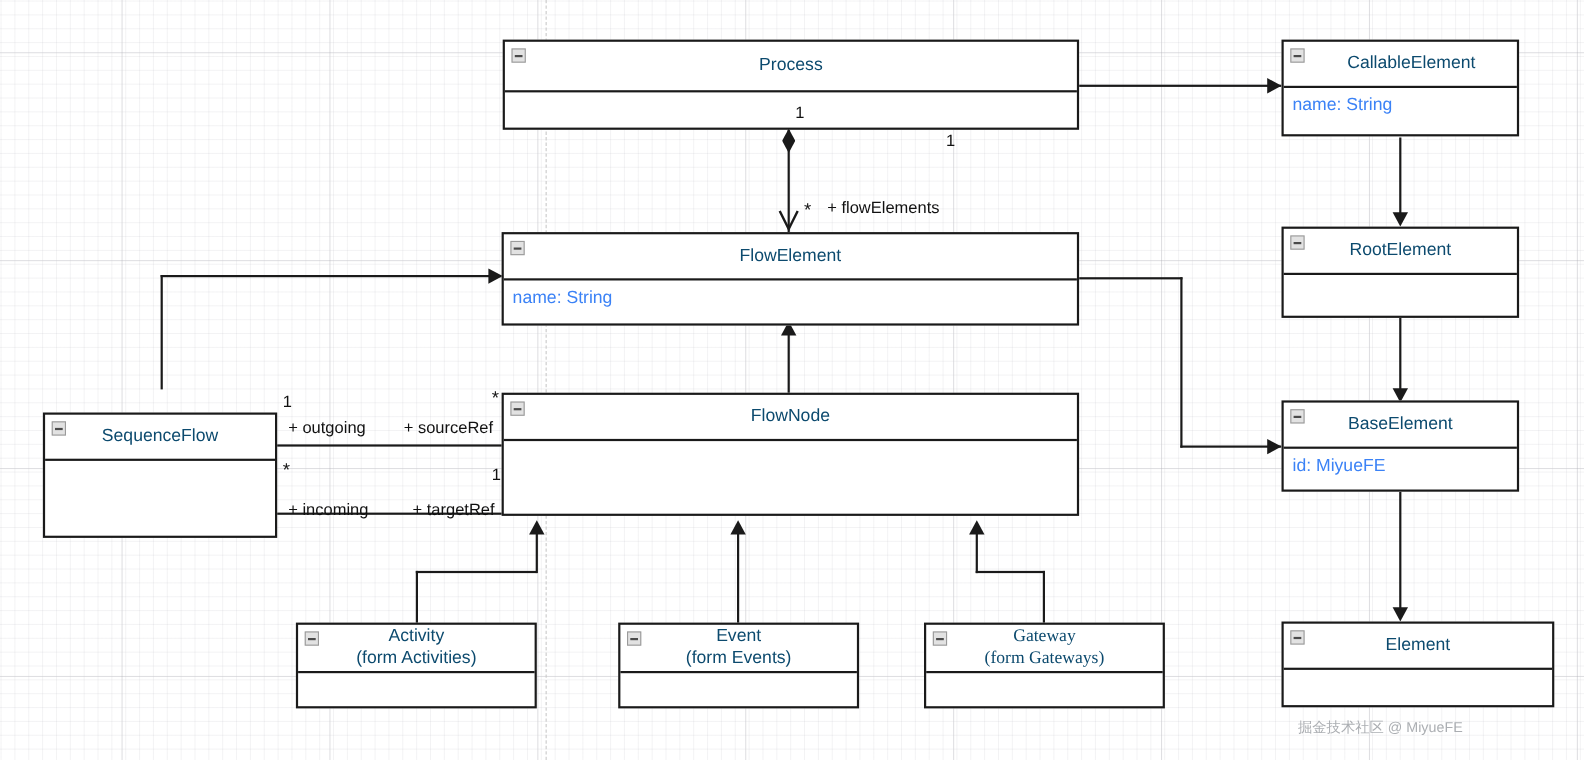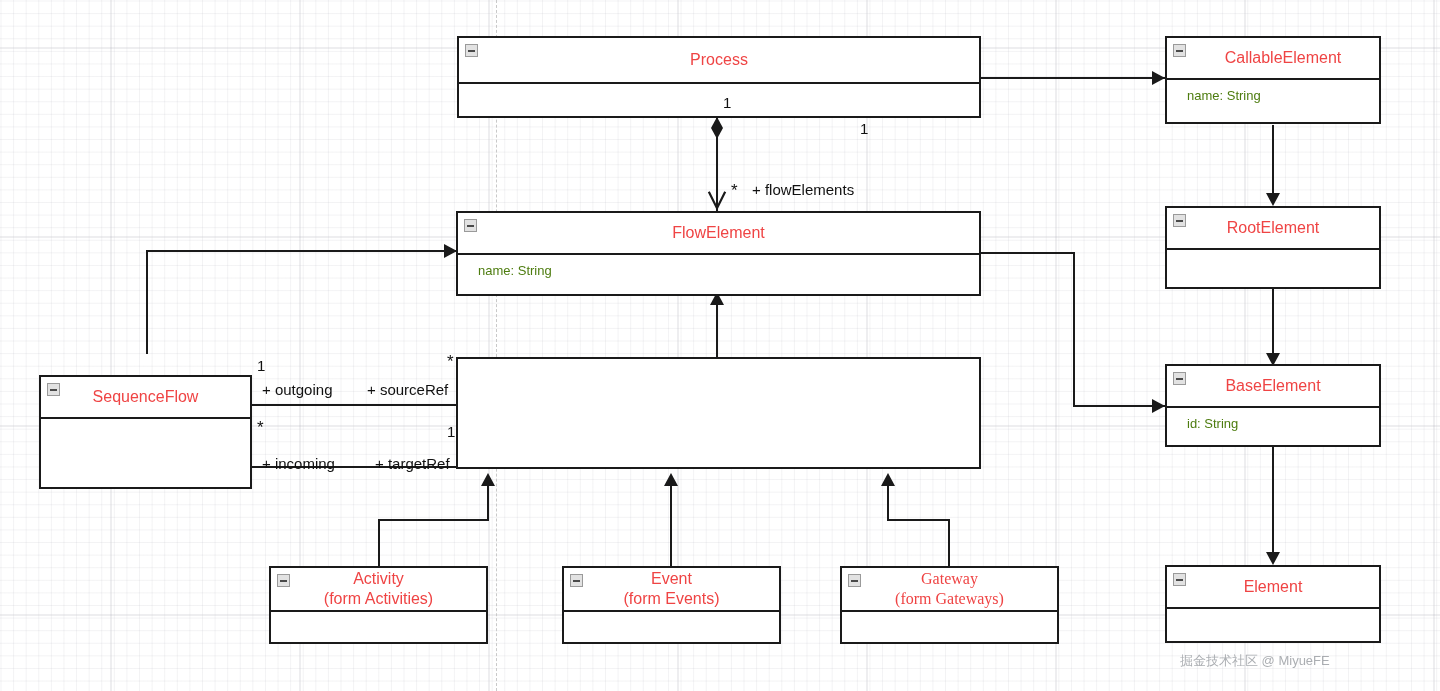--- a/index.html
+++ b/index.html
@@ -32,30 +32,30 @@
     z-index: 5;
   }
   .uml-head {
     position: relative;
     box-sizing: border-box;
     border-bottom: 2px solid #1a1a1a;
     display: flex;
     align-items: center;
     justify-content: center;
     text-align: center;
-    color: #ef4444;
+    color: #0c4a6e;
     font-size: 16px;
     line-height: 20px;
     white-space: pre-line;
   }
   .uml-body {
     box-sizing: border-box;
-    padding: 5px 8px 0 20px;
-    color: #4d7c0f;
-    font-size: 13px;
+    padding: 5px 8px 0 8px;
+    color: #3b82f6;
+    font-size: 16px;
     line-height: 22px;
   }
   .collapse-icon {
     position: absolute;
     left: 6px;
     top: 6px;
     width: 13px;
     height: 13px;
     box-sizing: border-box;
     border: 1px solid #9a9a9a;
@@ -233,29 +233,33 @@
 
   <div class="uml-class" style="left:39px; top:375px; width:213px; height:114px;">
     <div class="uml-head" style="height:42px;">
       <span class="collapse-icon"><i></i></span>
       <span>SequenceFlow</span>
     </div>
     <div class="uml-body"></div>
   </div>
 
   <div class="uml-class" style="left:456px; top:357px; width:525px; height:112px;">
+    <div class="uml-head" style="height:42px;">
+      <span class="collapse-icon"><i></i></span>
+      <span>FlowNode</span>
+    </div>
     <div class="uml-body"></div>
   </div>
 
   <div class="uml-class" style="left:1165px; top:364px; width:216px; height:83px;">
     <div class="uml-head" style="height:42px;">
       <span class="collapse-icon"><i></i></span>
       <span>BaseElement</span>
     </div>
-    <div class="uml-body">id: String</div>
+    <div class="uml-body">id: MiyueFE</div>
   </div>
 
   <div class="uml-class" style="left:269px; top:566px; width:219px; height:78px;">
     <div class="uml-head" style="height:44px;">
       <span class="collapse-icon"><i></i></span>
       <span>Activity
 (form Activities)</span>
     </div>
     <div class="uml-body"></div>
   </div>
@@ -271,21 +275,21 @@
 
   <div class="uml-class" style="left:840px; top:566px; width:219px; height:78px;">
     <div class="uml-head" style="height:44px;font-family:Liberation Serif, serif;">
       <span class="collapse-icon"><i></i></span>
       <span>Gateway
 (form Gateways)</span>
     </div>
     <div class="uml-body"></div>
   </div>
 
-  <div class="uml-class" style="left:1165px; top:565px; width:216px; height:78px;">
+  <div class="uml-class" style="left:1165px; top:565px; width:248px; height:78px;">
     <div class="uml-head" style="height:42px;">
       <span class="collapse-icon"><i></i></span>
       <span>Element</span>
     </div>
     <div class="uml-body"></div>
   </div>
 
   <div class="mult" style="left:723px; top:95px;">1</div>
   <div class="mult" style="left:860px; top:121px;">1</div>
   <div class="mult star" style="left:731px; top:183px;">*</div>

